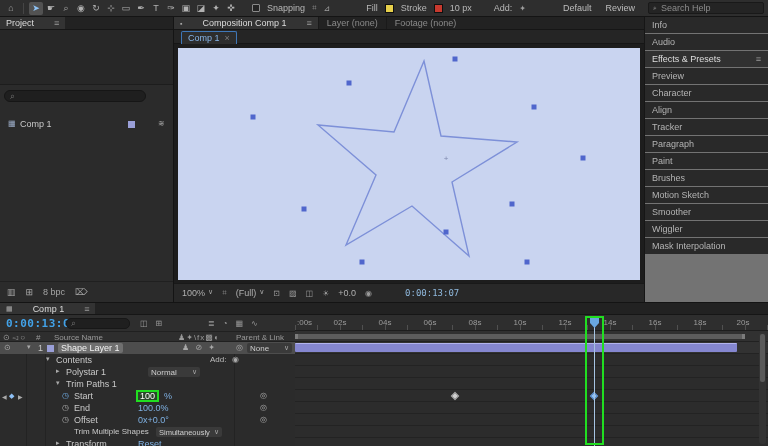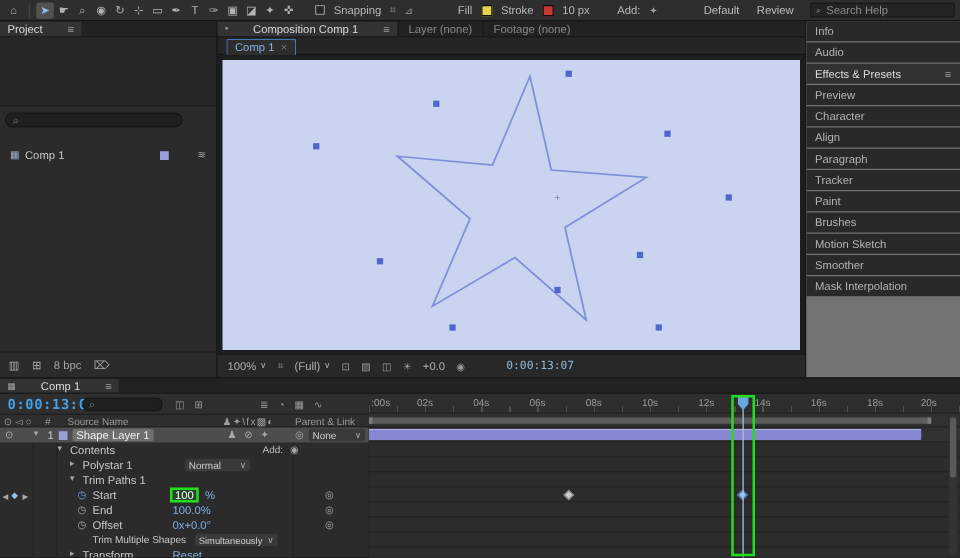--- a/index.html
+++ b/index.html
@@ -252,36 +252,39 @@
   <div class="rp">
       <span>Preview</span>
     </div>
   <div class="rp">
       <span>Character</span>
     </div>
   <div class="rp">
       <span>Align</span>
     </div>
   <div class="rp">
+      <span>Tracker</span>
+    </div>
+  <div class="rp">
       <span>Paragraph</span>
     </div>
   <div class="rp">
-      <span>Tracker</span>
-    </div>
-  <div class="rp">
       <span>Paint</span>
     </div>
   <div class="rp">
       <span>Brushes</span>
     </div>
   <div class="rp">
       <span>Motion Sketch</span>
     </div>
   <div class="rp">
       <span>Smoother</span>
+    </div>
+  <div class="rp">
+      <span>Wiggler</span>
     </div>
   <div class="rp">
       <span>Mask Interpolation</span>
     </div>
 </div>
 
 <div id="timeline">
   <div class="tabrow" style="height:12px">
     <div class="tab">
       <span class="micon">▦</span>

